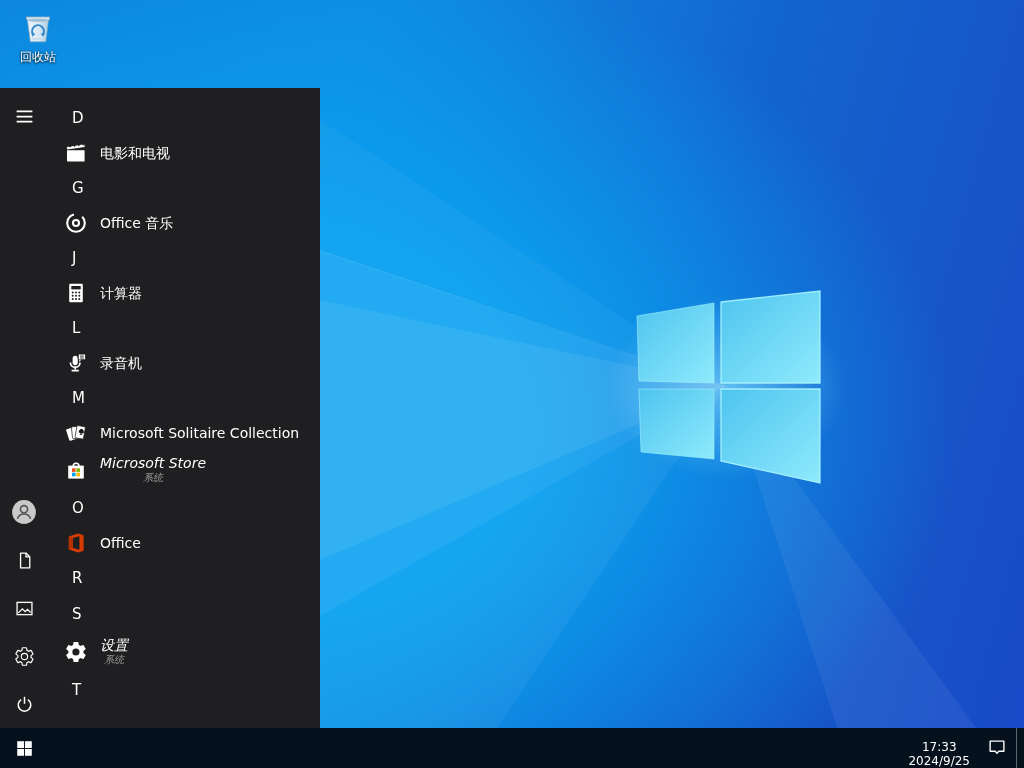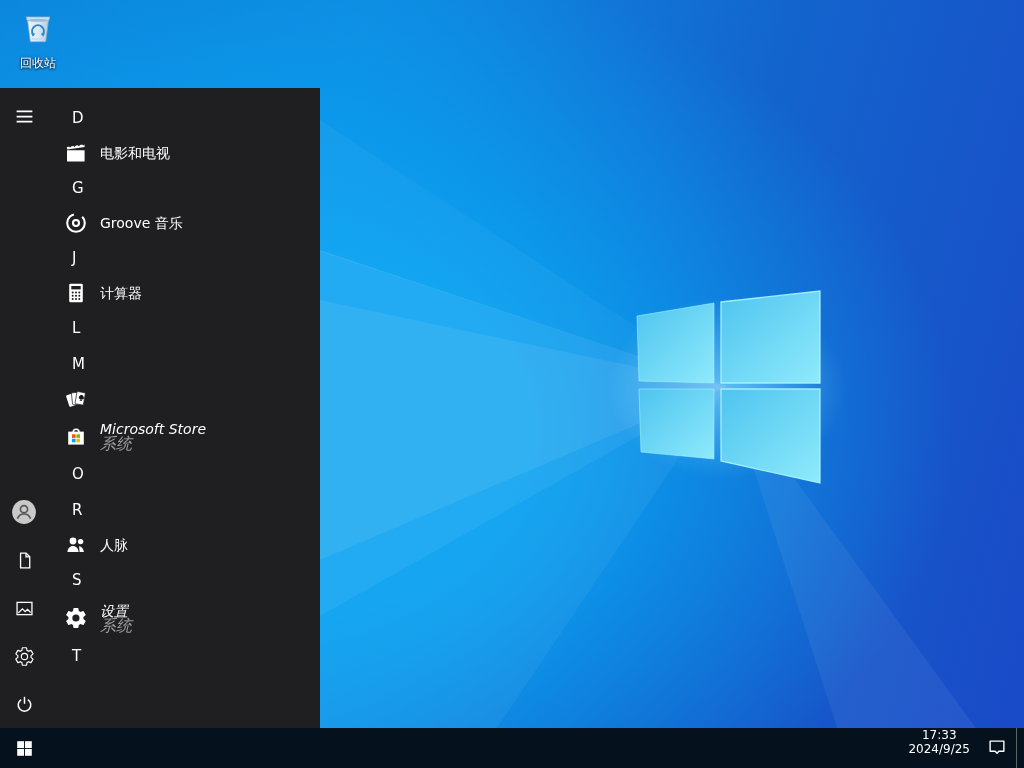--- a/index.html
+++ b/index.html
@@ -15,21 +15,21 @@
     background-image:
       radial-gradient(ellipse 170px 130px at 71% 50.5%, rgba(160,232,255,.55), rgba(160,232,255,0) 70%),
       radial-gradient(ellipse 860px 620px at 26% 56%, #0aa2f1 0%, #0aa2f1 30%, rgba(10,162,241,0) 80%),
       radial-gradient(ellipse 760px 520px at 0% 0%, rgba(12,132,220,.95), rgba(12,132,220,0) 78%),
       linear-gradient(105deg,#0c86dc 0%,#0f8ee4 30%,#1364cd 65%,#1a49c7 100%);
   }
   .wall-svg{position:absolute;inset:0;}
   
   .desktop-icon{
     position:absolute;left:6px;top:6px;width:64px;
-    display:flex;flex-direction:column;align-items:center;gap:7px;
+    display:flex;flex-direction:column;align-items:center;gap:1px;
     color:#fff;font-size:12px;cursor:default;
   }
   .desktop-icon .label{text-shadow:0 1px 2px rgba(0,0,0,.85), 0 0 3px rgba(0,0,0,.5);}
   
   .start-menu{
     position:absolute;left:0;top:88px;width:320px;height:640px;
     background:#1f1f21;display:flex;z-index:5;
   }
   .rail{
     width:48px;display:flex;flex-direction:column;justify-content:space-between;
@@ -39,32 +39,32 @@
   .rail-btn{width:48px;height:48px;display:flex;align-items:center;justify-content:center;cursor:pointer;}
   .rail-btn svg{width:21px;height:21px;}
   .rail-btn.avatar svg{width:26px;height:26px;}
   .app-list{flex:1;padding-top:12px;overflow:hidden;}
   .sec-header{
     height:36px;display:flex;align-items:center;padding-left:24px;
     color:#fff;font-size:15px;cursor:pointer;
   }
   .app-row{
     height:34px;display:flex;align-items:center;padding-left:14px;
-    color:#fff;cursor:pointer;
+    color:#fff;cursor:pointer;text-align:center;
   }
   .app-row.two{height:40px;font-style:italic;}
   .app-icon{width:28px;height:28px;flex:none;display:flex;align-items:center;justify-content:center;margin-right:10px;}
   .app-icon svg{width:24px;height:24px;}
   .app-text{display:flex;flex-direction:column;justify-content:center;}
   .app-name{font-size:14px;line-height:16px;white-space:nowrap;}
-  .app-sub{font-size:16px;line-height:14px;color:#9d9d9d;}
+  .app-sub{font-size:10px;line-height:14px;color:#9d9d9d;}
   
   .taskbar{
     position:absolute;left:0;bottom:0;width:1024px;height:40px;
-    background:#05121d;display:flex;align-items:flex-start;z-index:10;color:#fff;
+    background:#05121d;display:flex;align-items:flex-end;z-index:10;color:#fff;
   }
   .start-btn{width:48px;height:40px;display:flex;align-items:center;justify-content:center;cursor:pointer;}
   .start-btn svg{width:19px;height:19px;}
   .tb-spacer{flex:1;}
   .clock{
     text-align:center;font-size:12px;line-height:14px;padding:0 8px;cursor:default;
   }
   .action-btn{width:38px;height:40px;display:flex;align-items:center;justify-content:center;cursor:pointer;}
   .action-btn svg{width:22px;height:22px;}
   .show-desktop{width:7px;height:40px;border-left:1px solid rgba(255,255,255,.35);cursor:pointer;}
@@ -190,21 +190,21 @@
       </div>
       <div class="sec-header">G</div>
       <div class="app-row">
         <span class="app-icon">
           <svg viewBox="0 0 24 24">
             <circle cx="12" cy="12" r="8.8" fill="none" stroke="#fff" stroke-width="2.1" stroke-dasharray="46 10" transform="rotate(-45 12 12)"></circle>
             <circle cx="12" cy="12" r="3" fill="none" stroke="#fff" stroke-width="2.1"></circle>
           </svg>
         </span>
         <span class="app-text">
-          <span class="app-name">Groove 音乐</span>
+          <span class="app-name">Office 音乐</span>
         </span>
       </div>
       <div class="sec-header">J</div>
       <div class="app-row">
         <span class="app-icon">
           <svg viewBox="0 0 24 24">
             <rect x="5.2" y="2.8" width="13.6" height="18.4" rx="1.2" fill="#fff"></rect>
             <rect x="7.3" y="5" width="9.4" height="3.4" fill="#1f1f21"></rect>
             <g fill="#1f1f21">
               <circle cx="8.7" cy="11.6" r="1"></circle>
@@ -217,64 +217,79 @@
               <circle cx="12" cy="18" r="1"></circle>
               <circle cx="15.3" cy="18" r="1"></circle>
             </g>
           </svg>
         </span>
         <span class="app-text">
           <span class="app-name">计算器</span>
         </span>
       </div>
       <div class="sec-header">L</div>
+      <div class="app-row">
+        <span class="app-icon">
+          <svg viewBox="0 0 24 24">
+            <rect x="8.6" y="4.8" width="5.2" height="9.4" rx="2.6" fill="#fff"></rect>
+            <path d="M6.4 11.4a4.8 4.8 0 0 0 9.6 0" fill="none" stroke="#fff" stroke-width="1.7"></path>
+            <path d="M11.2 16.2v2.3M7.6 19.7h7.2" stroke="#fff" stroke-width="1.7"></path>
+            <rect x="14.2" y="3" width="7.4" height="5.8" rx="1" fill="#fff" stroke="#1f1f21" stroke-width="1"></rect>
+            <polygon points="15.4,8.6 14.9,11 17.4,8.8" fill="#fff"></polygon>
+            <path d="M16 5.1h3.8M16 7h3.8" stroke="#1f1f21" stroke-width="0.9"></path>
+          </svg>
+        </span>
+        <span class="app-text">
+          <span class="app-name">录音机</span>
+        </span>
+      </div>
       <div class="sec-header">M</div>
       <div class="app-row">
         <span class="app-icon">
           <svg viewBox="0 0 24 24">
             <rect x="3.5" y="7" width="8.5" height="12" rx="1" fill="#fff" transform="rotate(-18 7.75 13)"></rect>
             <rect x="8" y="5.5" width="8.5" height="12" rx="1" fill="#fff" stroke="#1f1f21" stroke-width="0.7" transform="rotate(-6 12 11.5)"></rect>
             <rect x="12" y="5" width="8.5" height="12.5" rx="1" fill="#fff" stroke="#1f1f21" stroke-width="0.7" transform="rotate(10 16 11)"></rect>
             <path d="M16.5 7.8c-1.5 1.7-2.3 2.6-1.5 3.7.5.7 1.3.6 1.9.1-.1.9-.5 1.6-1 2.1h2.8c-.5-.5-.9-1.2-1-2.1.6.5 1.4.6 1.9-.1.8-1.1 0-2-1.5-3.7z" fill="#141414" transform="rotate(10 16.5 11)"></path>
           </svg>
+        </span>
+        <span class="app-text">
+          <span class="app-name">Microsoft Solitaire Collection</span>
         </span>
       </div>
       <div class="app-row two">
         <span class="app-icon">
           <svg viewBox="0 0 24 24">
             <path d="M9.2 8.2a2.9 2.9 0 0 1 5.8 0" fill="none" stroke="#fff" stroke-width="1.6"></path>
             <rect x="4.2" y="7.6" width="15.6" height="13" fill="#fff"></rect>
             <rect x="8" y="10.3" width="3.6" height="3.6" fill="#f25022"></rect>
             <rect x="12.4" y="10.3" width="3.6" height="3.6" fill="#7fba00"></rect>
             <rect x="8" y="14.7" width="3.6" height="3.6" fill="#00a4ef"></rect>
             <rect x="12.4" y="14.7" width="3.6" height="3.6" fill="#ffb900"></rect>
           </svg>
         </span>
         <span class="app-text">
           <span class="app-name">Microsoft Store</span>
           <span class="app-sub">系统</span>
         </span>
       </div>
       <div class="sec-header">O</div>
+      <div class="app-row">
+        <span class="app-icon">
+          <svg viewBox="0 0 24 24">
+            <polygon points="4.8,5.6 14,2.4 19.6,4.2 19.6,19.8 14,21.6 4.8,18.4" fill="#d83b01"></polygon>
+            <polygon points="4.8,5.6 9,7 9,17 4.8,18.4" fill="#b63301"></polygon>
+            <polygon points="9,7 15.4,5.2 15.4,18.8 9,17" fill="#1f1f21"></polygon>
+          </svg>
+        </span>
+        <span class="app-text">
+          <span class="app-name">Office</span>
+        </span>
+      </div>
       <div class="sec-header">R</div>
-      <div class="app-row">
-        <span class="app-icon">
-          <svg viewBox="0 0 24 24">
-            <g fill="#fff">
-              <circle cx="9" cy="8" r="3.4"></circle>
-              <path d="M3.4 19c.2-3.6 2.6-6 5.6-6s5.4 2.4 5.6 6z"></path>
-              <circle cx="16.6" cy="8.6" r="2.7"></circle>
-              <path d="M15 13.2c2.7.4 4.6 2.6 4.8 5.8h-4.2z"></path>
-            </g>
-          </svg>
-        </span>
-        <span class="app-text">
-          <span class="app-name">人脉</span>
-        </span>
-      </div>
       <div class="sec-header">S</div>
       <div class="app-row two">
         <span class="app-icon">
           <svg viewBox="0 0 24 24">
             <path fill="#fff" fill-rule="evenodd" d="M19.4 13c.04-.33.06-.66.06-1s-.02-.67-.06-1l2.1-1.65a.5.5 0 0 0 .12-.64l-2-3.46a.5.5 0 0 0-.61-.22l-2.49 1a7.3 7.3 0 0 0-1.73-1l-.38-2.61A.5.5 0 0 0 13.92 2h-4a.5.5 0 0 0-.5.42l-.37 2.61a7.3 7.3 0 0 0-1.73 1l-2.49-1a.5.5 0 0 0-.61.22l-2 3.46a.5.5 0 0 0 .12.64L4.44 11c-.04.33-.06.66-.06 1s.02.67.06 1l-2.1 1.65a.5.5 0 0 0-.12.64l2 3.46c.14.24.42.34.61.22l2.49-1a7.3 7.3 0 0 0 1.73 1l.37 2.61c.04.24.25.42.5.42h4c.25 0 .46-.18.5-.42l.38-2.61a7.3 7.3 0 0 0 1.73-1l2.49 1c.24.1.47 0 .61-.22l2-3.46a.5.5 0 0 0-.12-.64zM11.92 15.6a3.6 3.6 0 1 1 0-7.2 3.6 3.6 0 0 1 0 7.2z"></path>
           </svg>
         </span>
         <span class="app-text">
           <span class="app-name">设置</span>
           <span class="app-sub">系统</span>

